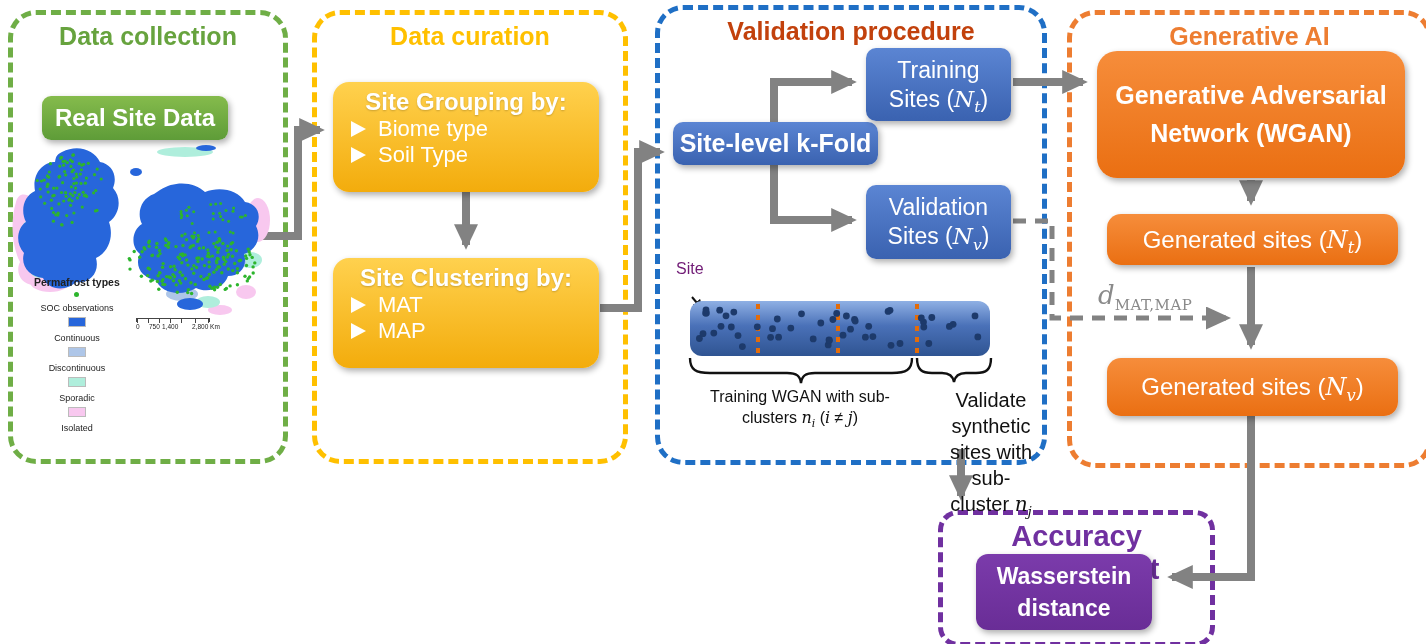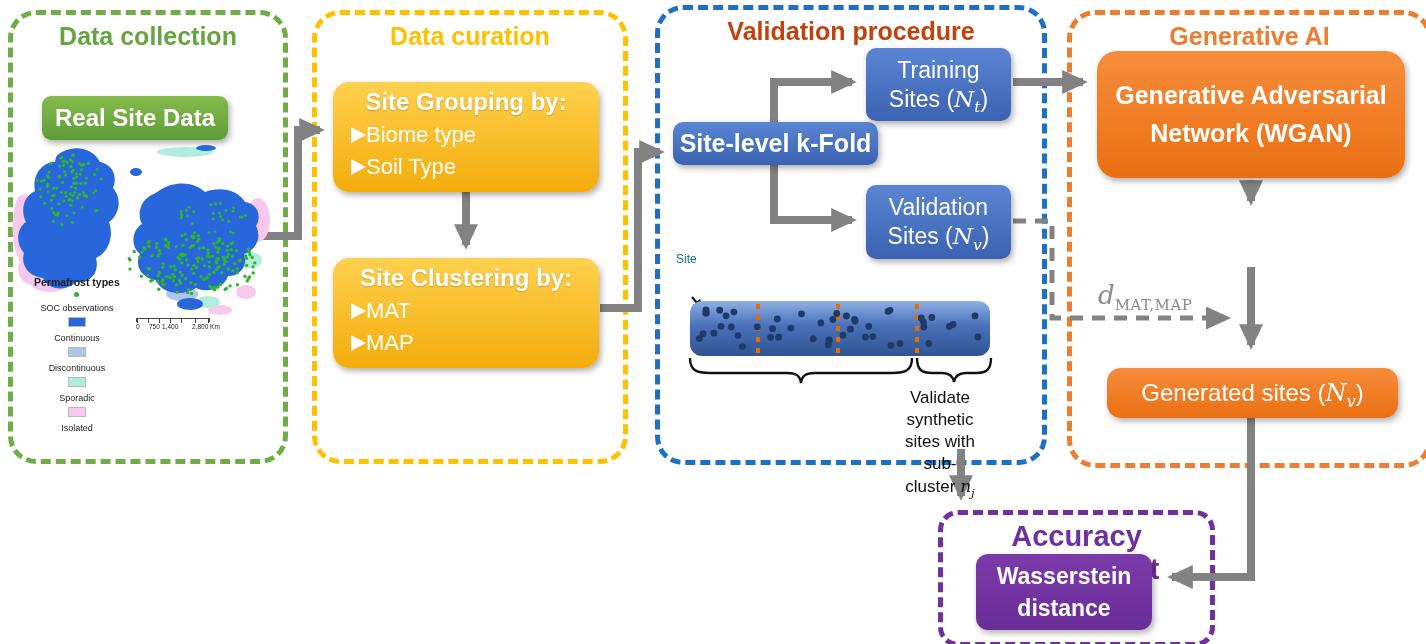--- a/index.html
+++ b/index.html
@@ -29,44 +29,44 @@
   .grad-green{background:linear-gradient(#85BB4C,#5E9C38);border-radius:9px;}
   .grad-gold{background:linear-gradient(#FFD14E,#F3AC0C);border-radius:16px;}
   .grad-blue{background:linear-gradient(#5B85D3,#3A62B0);border-radius:10px;}
   .grad-orange{background:linear-gradient(#F68D3B,#EA6F12);border-radius:14px;}
   .grad-purple{background:linear-gradient(#7B3BAB,#692D96);border-radius:12px;}
 
   .b-realsite{left:42px;top:96px;width:186px;height:44px;font-size:24px;font-weight:bold;}
   .b-group{left:333px;top:82px;width:266px;height:100px;align-items:stretch;justify-content:flex-start;padding:6px 0 4px 0;}
   .b-cluster2{left:333px;top:258px;width:266px;height:100px;align-items:stretch;justify-content:flex-start;padding:6px 0 4px 0;}
   .gold-head{font-size:24px;font-weight:bold;text-align:center;text-shadow:0 1px 2px rgba(0,0,0,.2);}
-  .bullet-row{display:flex;align-items:center;gap:0;padding-left:18px;font-size:22px;margin-top:6px;text-align:center;}
+  .bullet-row{display:flex;align-items:center;gap:12px;padding-left:18px;font-size:22px;margin-top:0;text-align:center;}
   .chev{width:0;height:0;border-left:15px solid #fff;border-top:8px solid transparent;
         border-bottom:8px solid transparent;flex:none;}
   .b-kfold{left:673px;top:122px;width:205px;height:43px;font-size:25px;font-weight:bold;}
   .b-training{left:866px;top:48px;width:145px;height:73px;font-size:23px;line-height:1.25;}
   .b-validation{left:866px;top:185px;width:145px;height:74px;font-size:23px;line-height:1.25;}
   .b-wgan{left:1097px;top:51px;width:308px;height:127px;font-size:25px;font-weight:bold;line-height:1.5;border-radius:20px;}
   .b-gent{left:1107px;top:214px;width:291px;height:51px;font-size:24px;}
-  .b-genv{left:1107px;top:368px;width:291px;height:50px;font-size:24px;}
+  .b-genv{left:1107px;top:358px;width:291px;height:58px;font-size:24px;}
   .b-wass{left:976px;top:554px;width:176px;height:76px;font-size:23px;font-weight:bold;line-height:1.4;}
 
   
   svg.overlay{position:absolute;left:0;top:0;z-index:2;pointer-events:none;}
 
   
-  .site-label{position:absolute;left:676px;top:252px;z-index:3;font-size:12px;color:#0f766e;}
+  .site-label{position:absolute;left:676px;top:260px;z-index:3;font-size:16px;color:#701a75;}
   .cluster-title{position:absolute;left:740px;top:264px;width:210px;text-align:center;z-index:3;
                  font-size:27px;color:#111;margin-top:48px;}
   .cluster-title i{font-size:28px;}
   svg.clusterbar{position:absolute;left:688px;top:298px;z-index:3;}
   .cap-left{position:absolute;left:686px;top:387px;width:228px;z-index:3;text-align:center;
             font-size:16px;line-height:1.3;color:#111;}
-  .cap-right{position:absolute;left:888px;top:387px;width:104px;z-index:3;text-align:center;
-             font-size:17px;line-height:1.3;color:#111;}
+  .cap-right{position:absolute;left:939px;top:387px;width:104px;z-index:3;text-align:center;
+             font-size:20px;line-height:1.3;color:#111;}
 
   
   .d-label{position:absolute;left:1098px;top:280px;z-index:3;color:#8a8a8a;font-size:26px;}
   .d-label sub{font-size:15px;font-family:"DejaVu Serif",serif;letter-spacing:.5px;}
 
   
   svg.map{position:absolute;left:10px;top:142px;z-index:3;}
   .legend{position:absolute;left:34px;top:276px;z-index:4;color:#222;}
   .legend .lg-title{font-size:10.5px;font-weight:bold;margin-bottom:4px;}
   .lg-row{display:flex;align-items:center;gap:6px;margin-top:4px;font-size:9px;flex-direction:column;}
@@ -600,25 +600,29 @@
         <circle cx="141.4" cy="42.5" r="3.4"></circle>
         <circle cx="235.8" cy="29.0" r="3.4"></circle>
         <circle cx="82.6" cy="39.3" r="3.4"></circle>
         <circle cx="148.7" cy="15.4" r="3.4"></circle>
         <circle cx="287.0" cy="17.9" r="3.4"></circle>
         <circle cx="45.8" cy="14.1" r="3.4"></circle>
         <circle cx="180.7" cy="28.3" r="3.4"></circle>
       </g>
   </svg>
 
+  <div class="cap-left">Training WGAN with sub-<br>clusters <i>n</i><sub><i>i</i></sub> (<i>i</i> ≠ <i>j</i>)</div>
   <div class="cap-right">Validate synthetic<br>sites with sub-<br>cluster <i>n</i><sub><i>j</i></sub></div>
 
   <div class="box grad-orange b-wgan">
     <span>Generative Adversarial<br>Network (WGAN)</span>
   </div>
+  <div class="box grad-orange b-gent">
+    <span>Generated sites (<i>N</i><sub><i>t</i></sub>)</span>
+  </div>
   <div class="box grad-orange b-genv">
     <span>Generated sites (<i>N</i><sub><i>v</i></sub>)</span>
   </div>
   <div class="d-label"><i>d</i><sub>MAT,MAP</sub></div>
 
   <div class="box grad-purple b-wass">
     <span>Wasserstein<br>distance</span>
   </div>
 
 </div>

